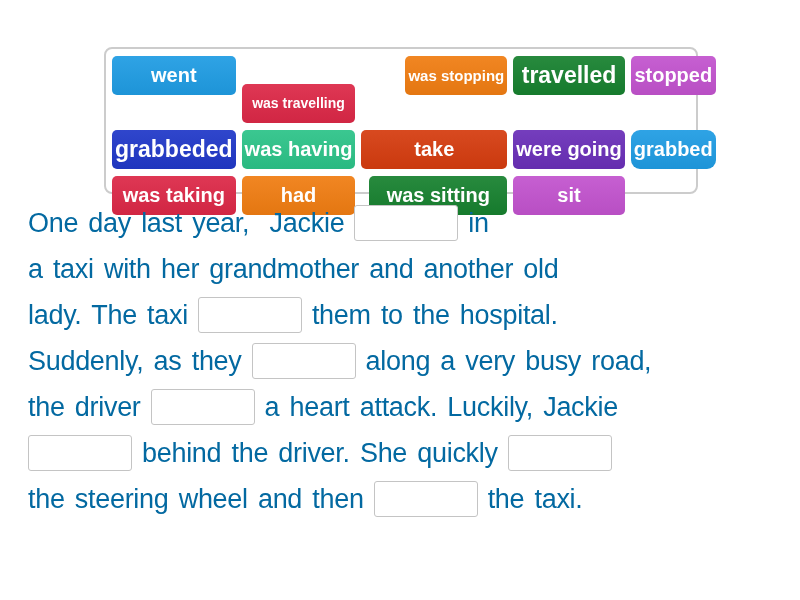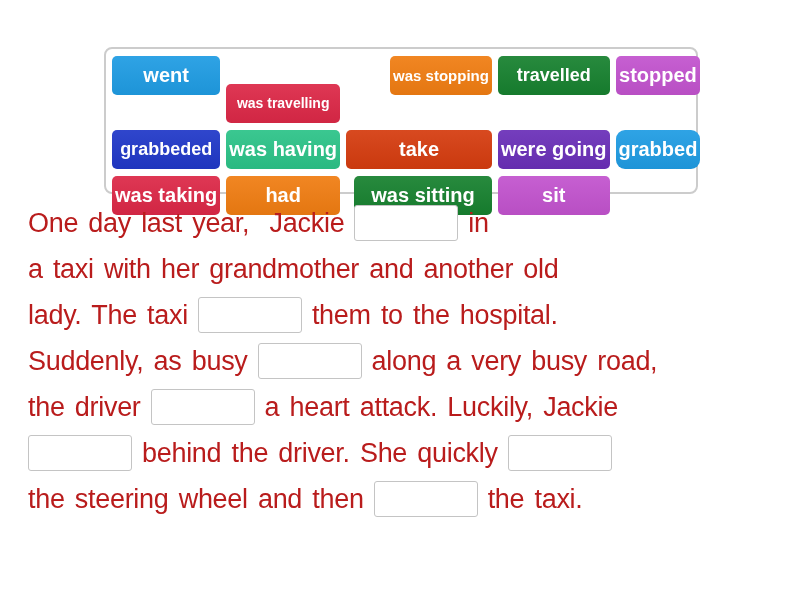--- a/index.html
+++ b/index.html
@@ -41,32 +41,32 @@
     text-align: center;
     line-height: 1.05;
     padding: 0 3px;
     box-sizing: border-box;
     background-image: linear-gradient(rgba(255,255,255,0.07), rgba(0,0,0,0.05));
     cursor: pointer;
     user-select: none;
   }
   .nw { white-space: nowrap; }
   .fs20 { font-size: 20px; }
-  .fs18 { font-size: 18px; }
+  .fs18 { font-size: 23px; }
   .fs17 { font-size: 20px; }
   .fs15 { font-size: 15px; }
   .fs14 { font-size: 14px; margin-top: 28px; }
 
   
   .passage {
     position: absolute;
     left: 28px;
     top: 200px;
     width: 755px;
-    color: #b91c1c;
+    color: #0369a1;
   }
   .line {
     height: 46px;
     display: flex;
     align-items: center;
     gap: 10px;
   }
   .ptext {
     font-size: 27px;
     letter-spacing: -0.3px;
@@ -118,21 +118,21 @@
       <span class="ptext">a taxi with her grandmother and another old</span>
     </div>
 
     <div class="line">
       <span class="ptext">lady. The taxi</span>
       <span class="blank"></span>
       <span class="ptext">them to the hospital.</span>
     </div>
 
     <div class="line">
-      <span class="ptext">Suddenly, as busy</span>
+      <span class="ptext">Suddenly, as they</span>
       <span class="blank"></span>
       <span class="ptext">along a very busy road,</span>
     </div>
 
     <div class="line">
       <span class="ptext">the driver</span>
       <span class="blank"></span>
       <span class="ptext">a heart attack. Luckily, Jackie</span>
     </div>
 

